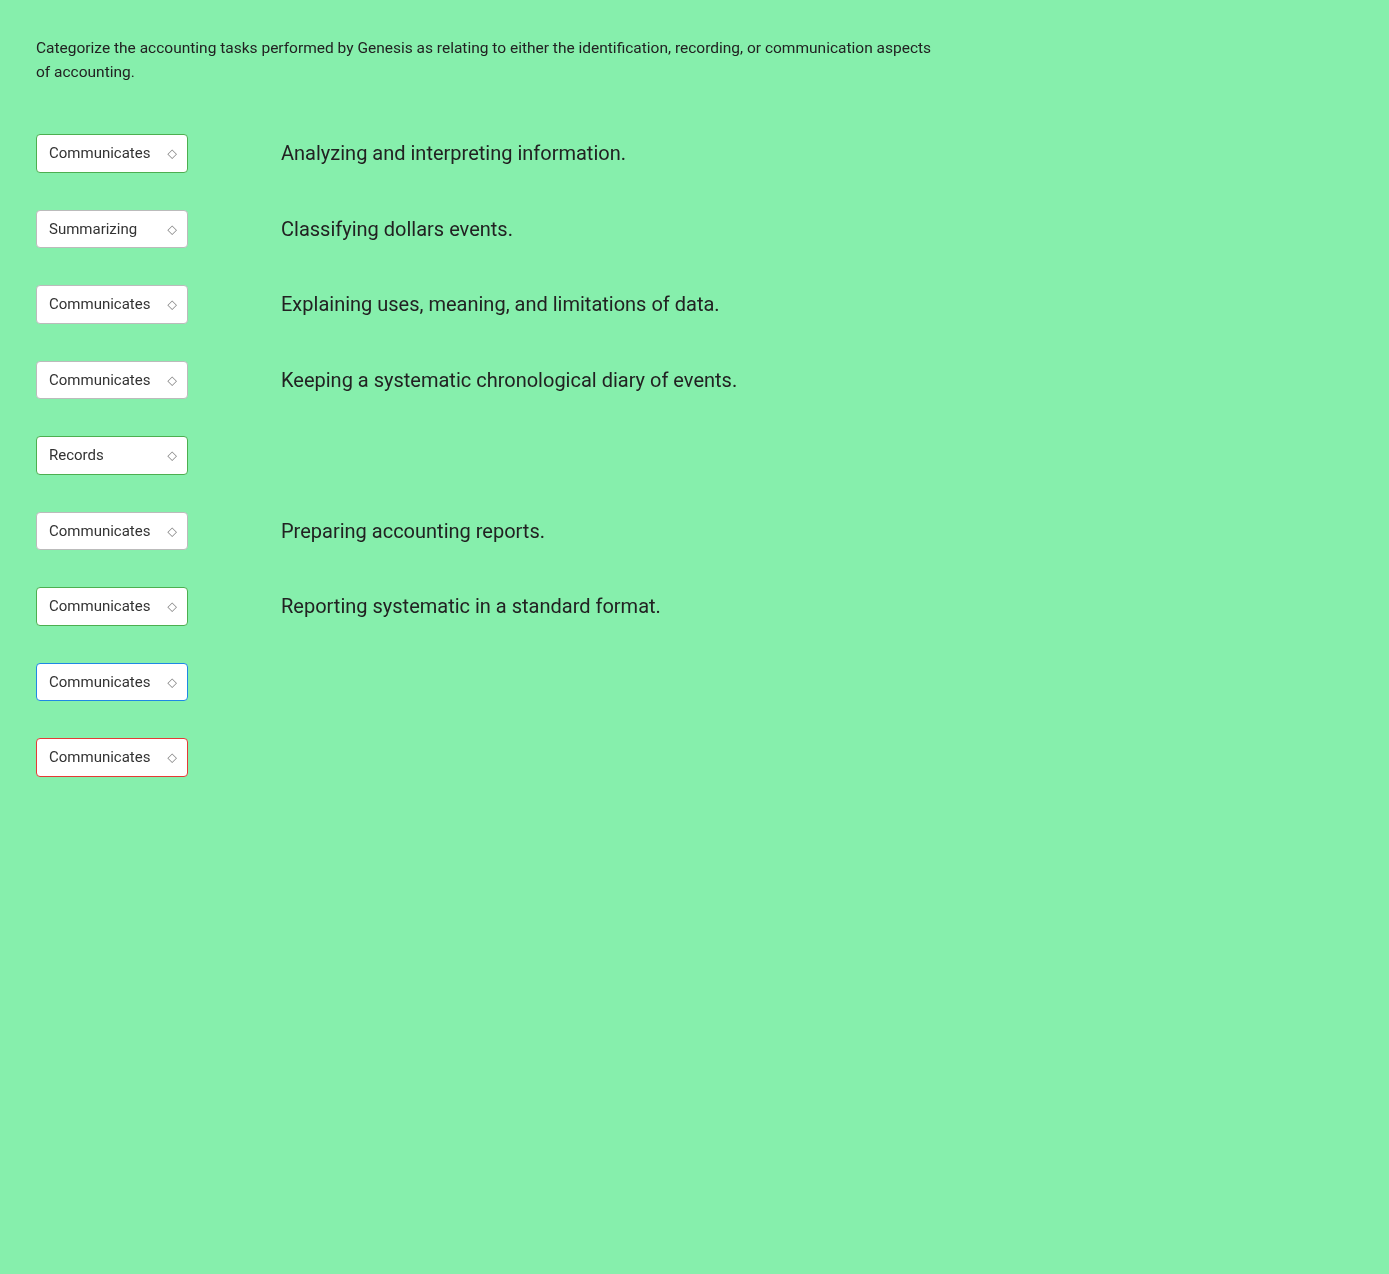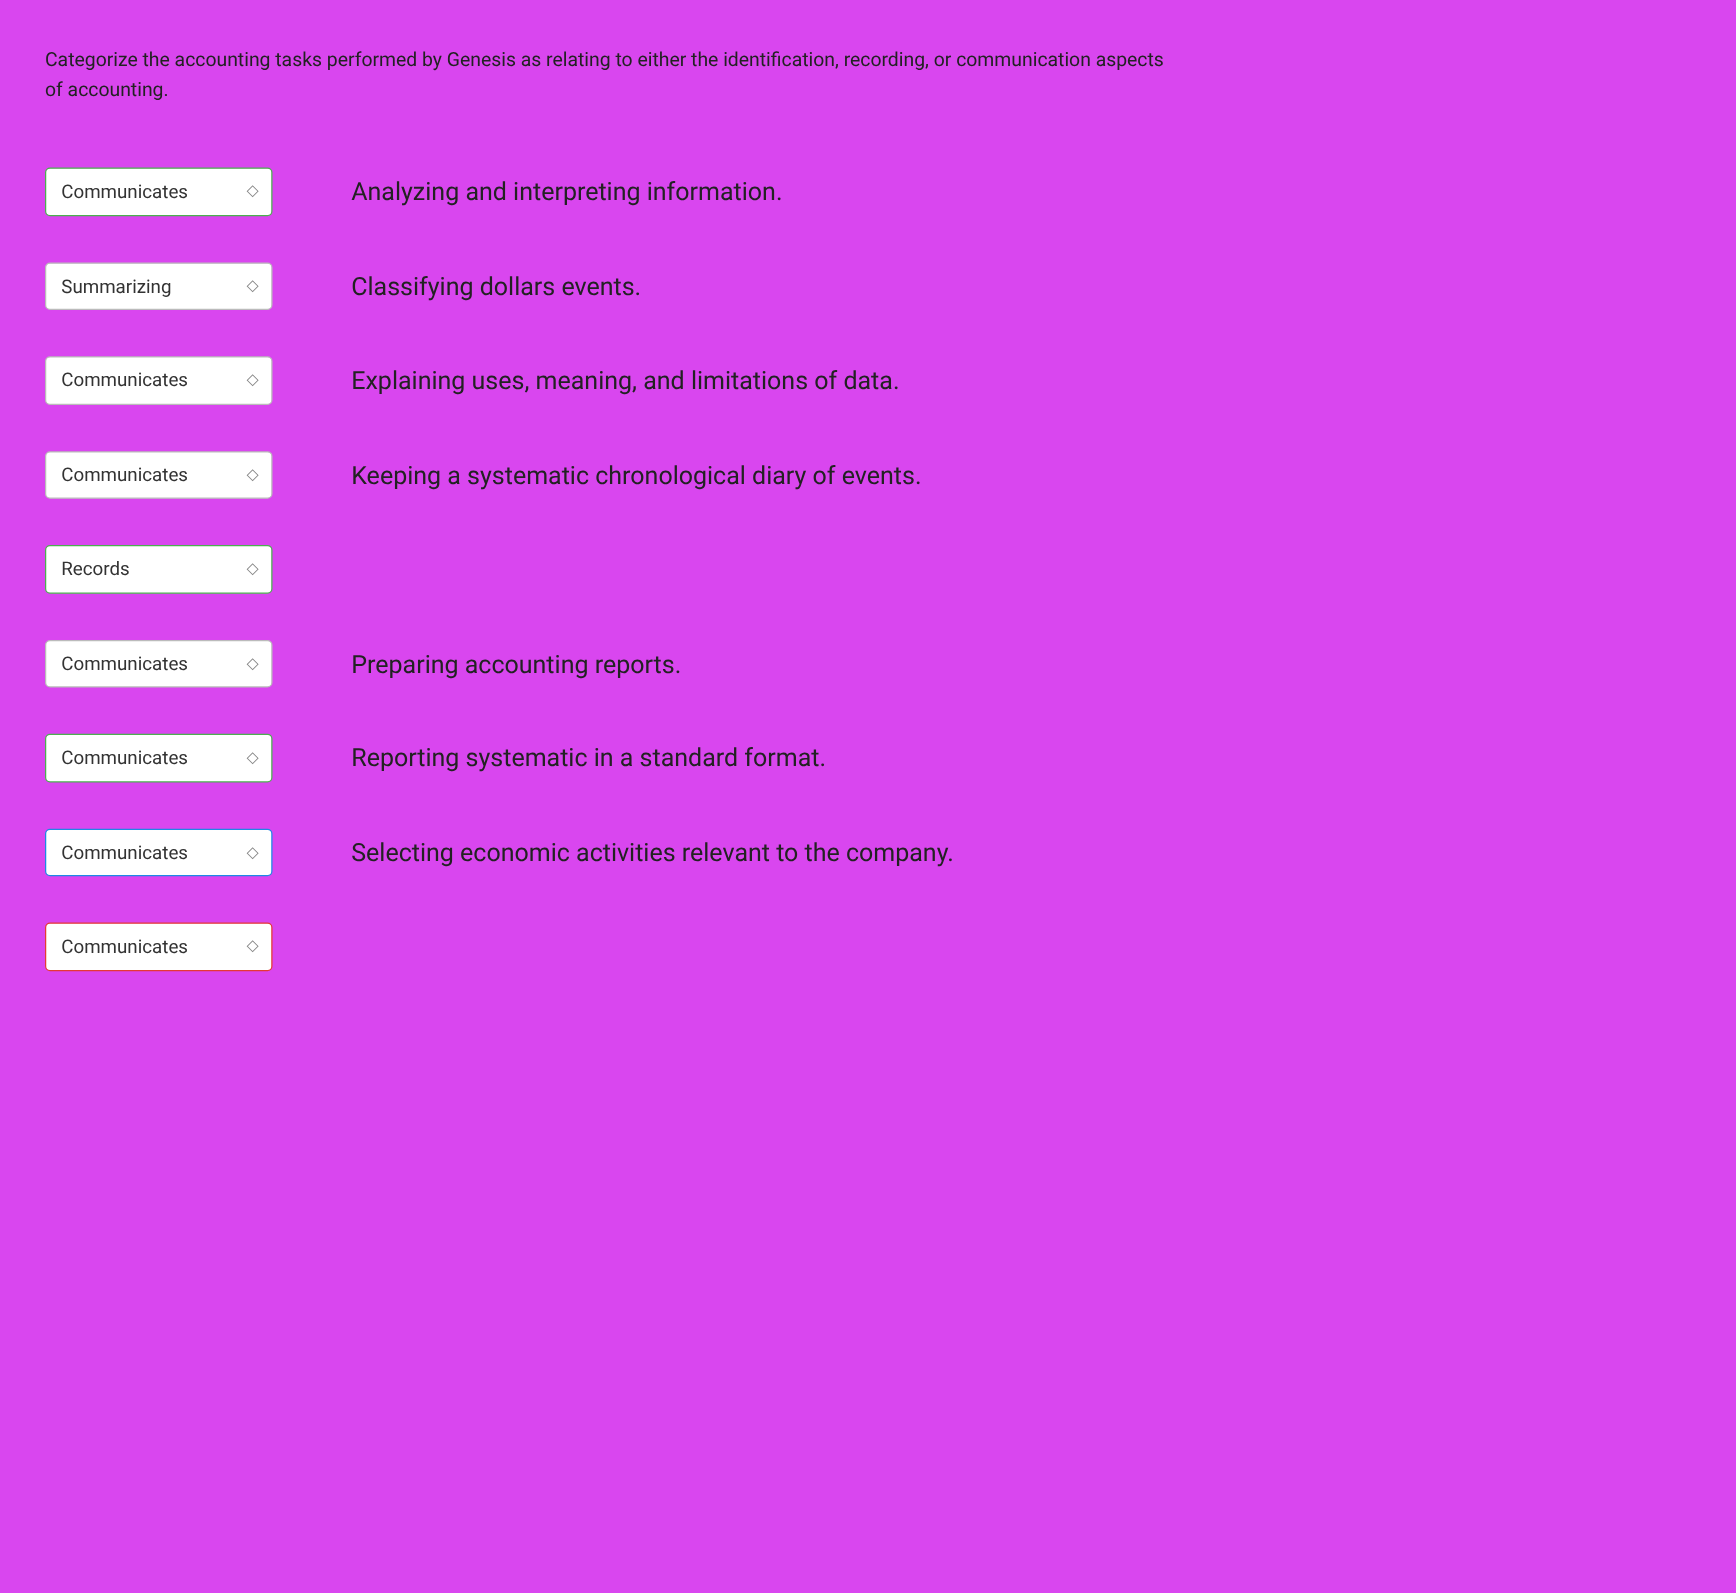--- a/index.html
+++ b/index.html
@@ -10,21 +10,21 @@
 
     body {
       font-family: -apple-system, BlinkMacSystemFont, 'Segoe UI', Roboto, sans-serif;
       background-color: #f5f5f5;
       color: #333;
       font-size: 16px;
       line-height: 1.5;
     }
 
     .page-container {
-      background: #d946ef;
+      background: #86efac;
       max-width: 1389px;
       min-height: 1274px;
       margin: 0 auto;
       padding: 36px 62px 60px 36px;
     }
 
     .instructions {
       font-size: 15.5px;
       color: #222;
       margin-bottom: 32px;
@@ -47,21 +47,21 @@
 
     .dropdown-wrapper {
       flex: 0 0 185px;
       margin-right: 60px;
     }
 
     .dropdown-select {
       display: flex;
       align-items: center;
       justify-content: space-between;
-      width: 182px;
+      width: 152px;
       padding: 7px 10px 7px 12px;
       border-radius: 4px;
       border: 1.5px solid #ccc;
       background: #fff;
       cursor: pointer;
       font-size: 15px;
       color: #333;
       position: relative;
     }
 
@@ -168,21 +168,20 @@
         </div>
         <span class="item-text">Reporting systematic in a standard format.</span>
       </div>
       <div class="item-row">
         <div class="dropdown-wrapper">
           <div class="dropdown-select blue-border">
             <span class="dropdown-label">Communicates</span>
             <span class="chevron-icon">⬦</span>
           </div>
         </div>
-        <span class="item-text">Selecting economic activities relevant to the company.</span>
       </div>
       <div class="item-row">
         <div class="dropdown-wrapper">
           <div class="dropdown-select red-border">
             <span class="dropdown-label">Communicates</span>
             <span class="chevron-icon">⬦</span>
           </div>
         </div>
       </div>
     </div>

